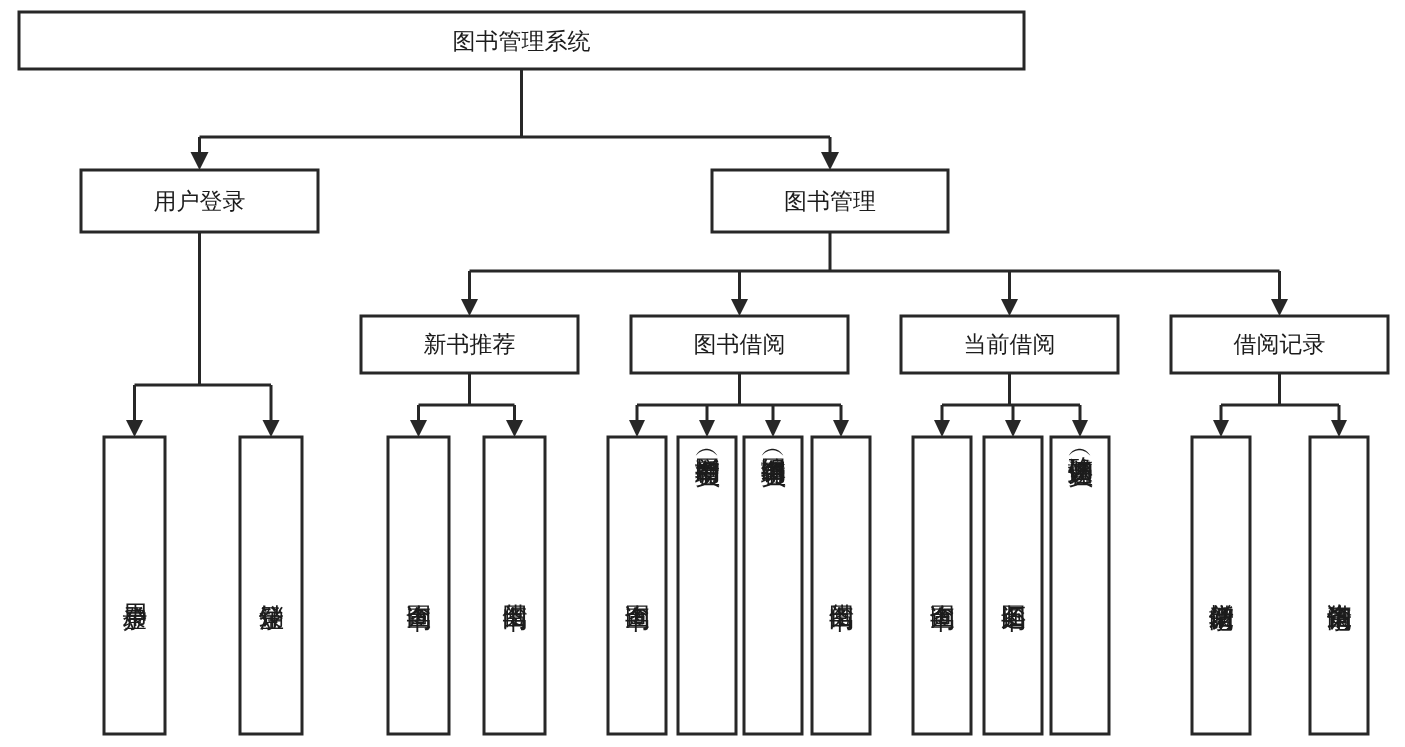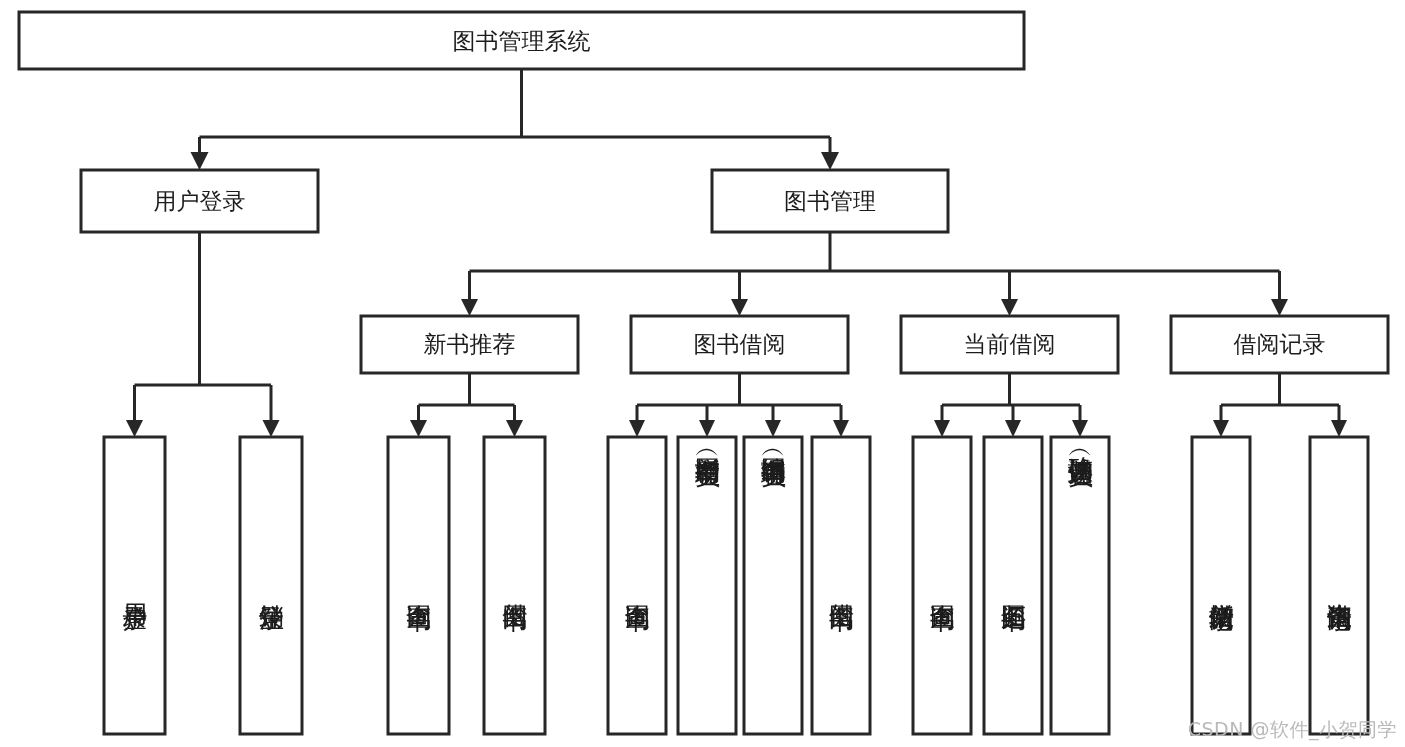--- a/index.html
+++ b/index.html
@@ -238,15 +238,14 @@
   <div class="vtext-box" style="left:1051px;top:437px;width:58px;height:297px;align-items:flex-start;">
     <span class="vtext">确认归还（管理员）</span>
   </div>
   <div class="vtext-box" style="left:1192px;top:437px;width:58px;height:297px;">
     <span class="vtext">新增借阅记录</span>
   </div>
   <div class="vtext-box" style="left:1310px;top:437px;width:58px;height:297px;">
     <span class="vtext">查询借阅记录</span>
   </div>
 
-  <div class="watermark">CSDN @软件_小贺同学</div>
 
 </div>
 
 </body></html>

